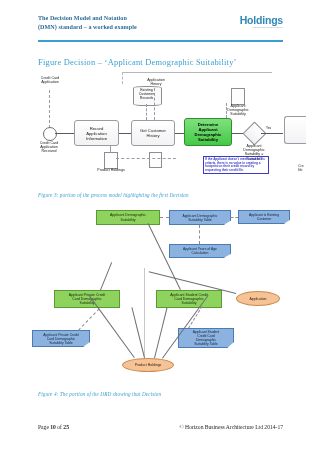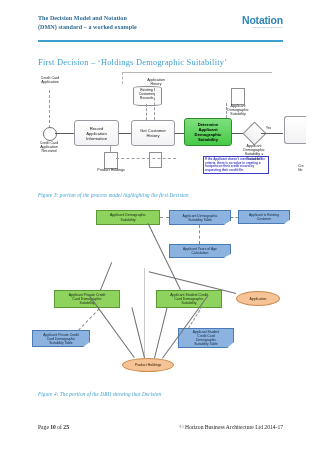--- a/index.html
+++ b/index.html
@@ -249,27 +249,27 @@
 <body>
 
 <div class="page">
 
   <div class="header">
     <div class="header-title">
       <div>The Decision Model and Notation</div>
       <div>(DMN) standard – a worked example</div>
     </div>
     <div class="logo-wrap">
-      <div class="logo-main">Notation</div>
+      <div class="logo-main">Holdings</div>
       <div class="logo-sub">business architecture</div>
     </div>
   </div>
   <div class="header-rule"></div>
 
-  <div class="section-title">First Decision – ‘Holdings Demographic Suitability’</div>
+  <div class="section-title">Figure Decision – ‘Applicant Demographic Suitability’</div>
 
   <div class="figure" id="figure-1">
 
     <div class="dashv" style="left:31px; top:18px; height:38px;"></div>
     <div class="lbl" style="left:8px; top:4px; width:48px;">Credit Card<br>Application</div>
 
     <div class="evt" style="left:25px; top:55px; width:12px; height:12px;"></div>
     <div class="lbl" style="left:8px; top:69px; width:46px;">Credit Card<br>Application<br>Received</div>
 
     <div class="seqline" style="left:37px; top:60.5px; width:19px; height:.6px;"></div>

